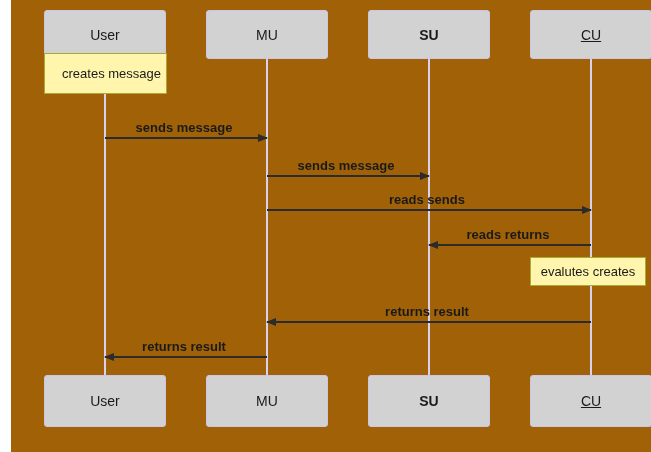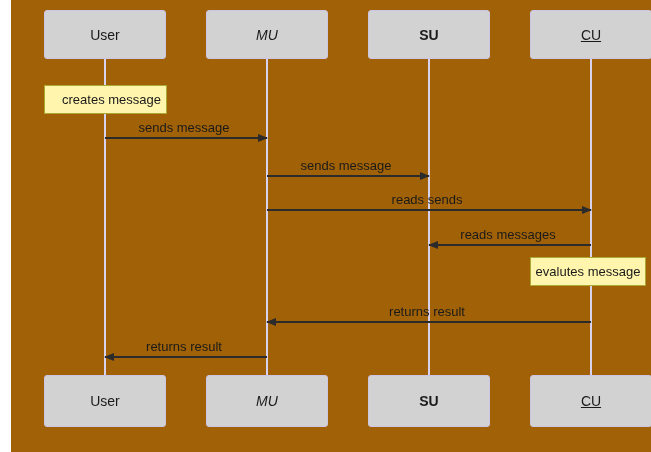--- a/index.html
+++ b/index.html
@@ -37,55 +37,56 @@
     box-sizing: border-box;
     display: flex;
     align-items: center;
     justify-content: center;
     font-size: 14px;
     color: #1a1a1a;
   }
   .actor.top { top: 10px; }
   .actor.bottom { top: 375px; height: 52px; }
   .col-0 { left: 33px; }
-  .col-1 { left: 195px; font-style: italic; }
+  .col-1 { left: 195px; }
   .col-2 { left: 357px; font-weight: bold; }
   .col-3 { left: 519px; text-decoration: underline; }
 
   
   .note {
     position: absolute;
     background: #fff5ad;
     border: 1px solid #aaaa33;
     box-sizing: border-box;
     display: flex;
     align-items: center;
     justify-content: center;
     font-size: 13px;
     color: #1a1a1a;
     white-space: nowrap;
   }
-  #note-0 { left: 33px;  top: 85px;  width: 123px; height: 29px; padding-left: 12px; }
+  #note-0 { left: 33px;  top: 53px;  width: 123px; height: 41px; padding-left: 12px; }
   #note-1 { left: 519px; top: 257px; width: 116px; height: 29px; }
 
   
   .msg {
     position: absolute;
     height: 1.5px;
     background: #2b2b2b;
   }
   .msg .label {
     position: absolute;
     left: 0;
     right: 4px;
     bottom: 4px;
     text-align: center;
     font-size: 13px;
     color: #1a1a1a;
     white-space: nowrap;
+    font-weight: bold;
   }
   .head {
     position: absolute;
     top: 50%;
     transform: translateY(-50%);
     width: 0;
     height: 0;
     border-top: 4px solid transparent;
     border-bottom: 4px solid transparent;
   }
@@ -119,37 +120,37 @@
     <span>SU</span>
   </div>
   <div class="actor top col-3">
     <span>CU</span>
   </div>
 
   <div class="note" id="note-0">
     <span>creates message</span>
   </div>
   <div class="note" id="note-1">
-    <span>evalutes message</span>
+    <span>evalutes creates</span>
   </div>
 
   <div class="msg" id="msg-0">
     <span class="label">sends message</span>
     <span class="head right"></span>
   </div>
   <div class="msg" id="msg-1">
     <span class="label">sends message</span>
     <span class="head right"></span>
   </div>
   <div class="msg" id="msg-2">
     <span class="label">reads sends</span>
     <span class="head right"></span>
   </div>
   <div class="msg" id="msg-3">
-    <span class="label">reads messages</span>
+    <span class="label">reads returns</span>
     <span class="head left"></span>
   </div>
   <div class="msg" id="msg-4">
     <span class="label">returns result</span>
     <span class="head left"></span>
   </div>
   <div class="msg" id="msg-5">
     <span class="label">returns result</span>
     <span class="head left"></span>
   </div>

